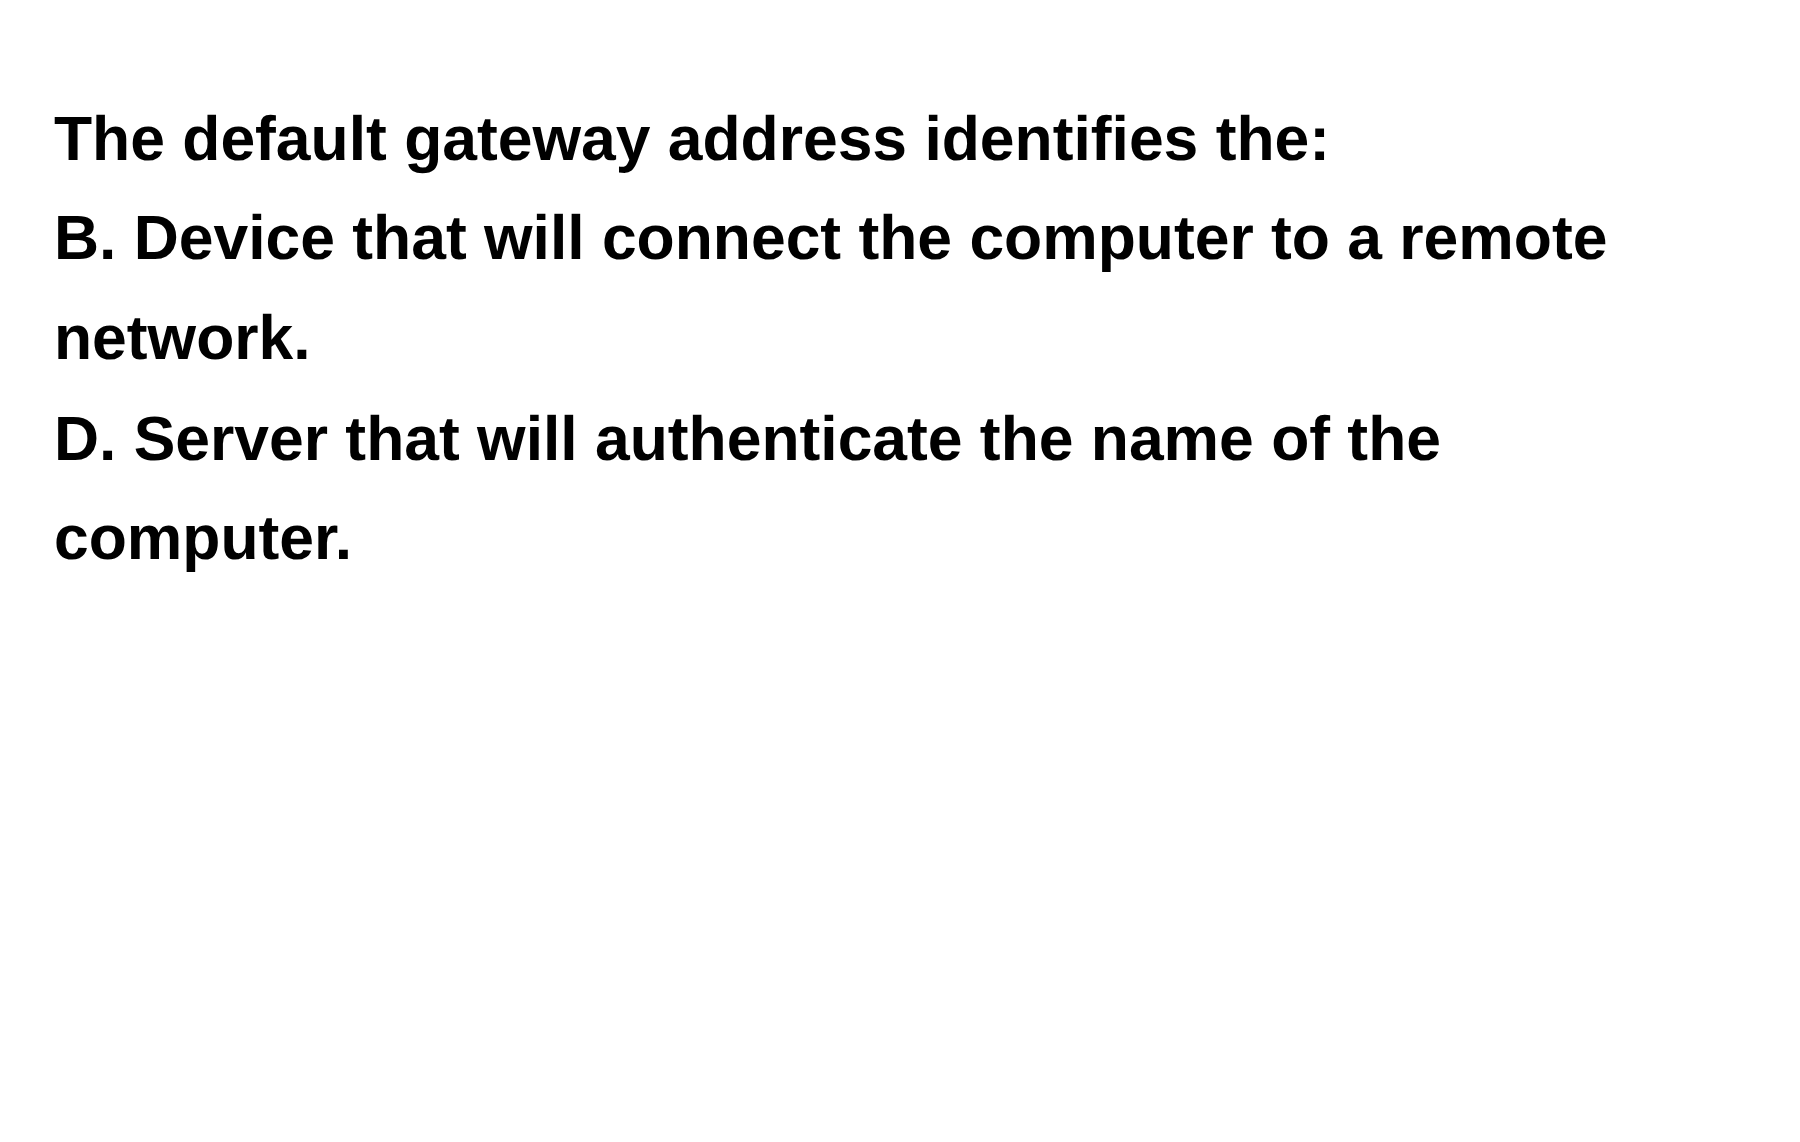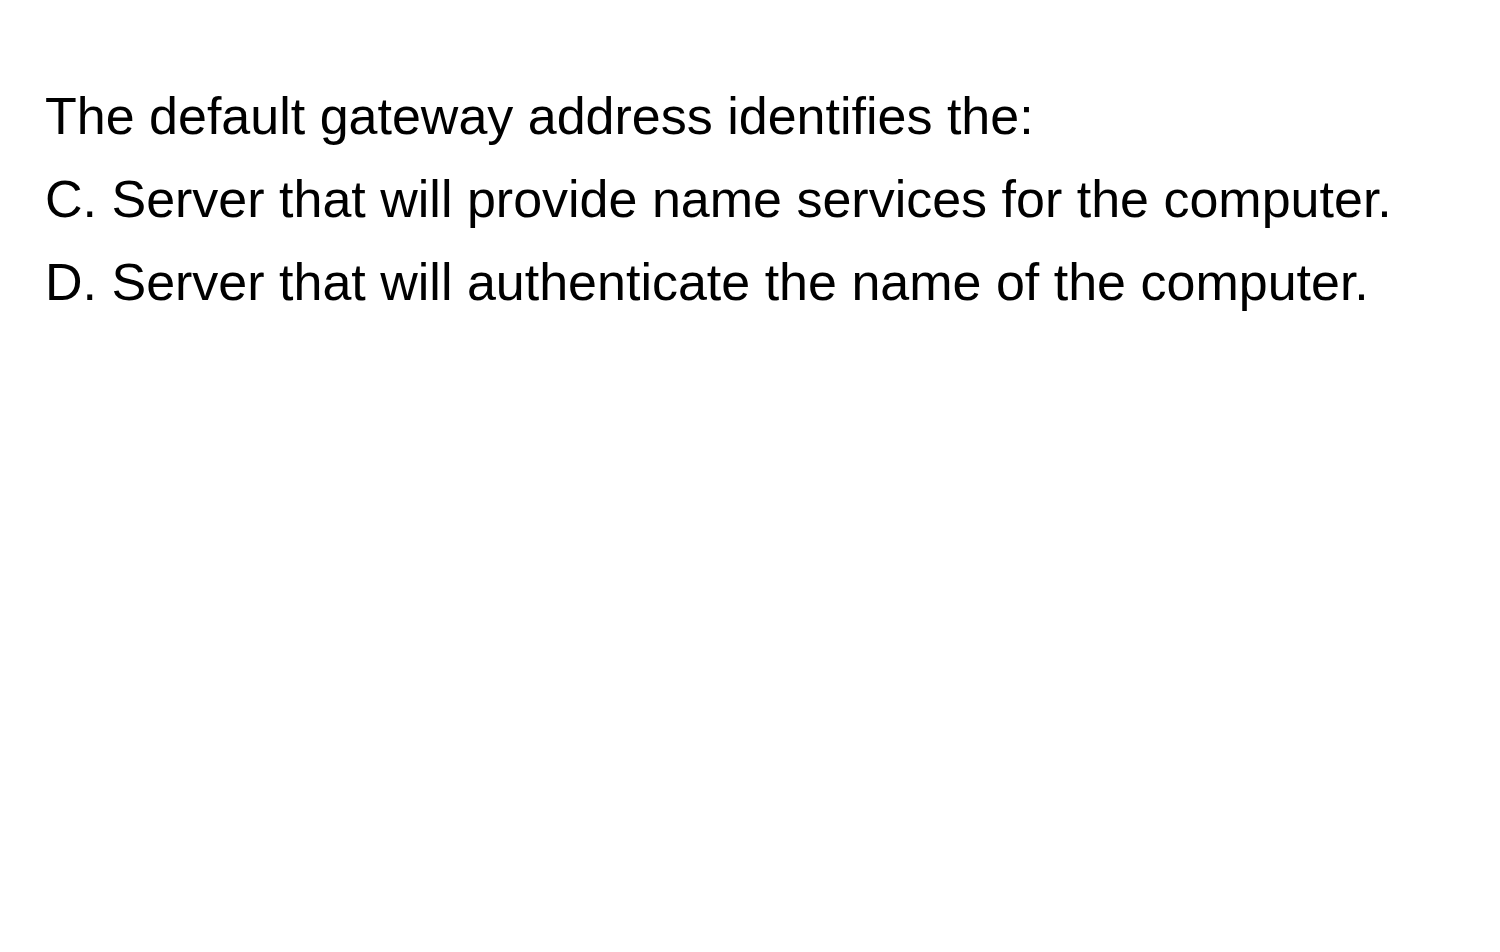--- a/index.html
+++ b/index.html
@@ -11,29 +11,29 @@
       background: #ffffff;
       font-family: -apple-system, BlinkMacSystemFont, "Segoe UI", Helvetica, Arial, sans-serif;
       width: 1500px;
       height: 952px;
       padding: 75px 45px;
     }
     .question-container {
       font-size: 52px;
       line-height: 1.6;
       color: #000000;
-      font-weight: 400;
+      font-weight: 700;
     }
     .question-text {
       display: block;
     }
     .option {
       display: block;
     }
   </style>
 </head>
 <body>
 
 <div class="question-container">
   <span class="question-text">The default gateway address identifies the:</span>
-  <span class="option">C. Server that will provide name services for the computer.</span>
+  <span class="option">B. Device that will connect the computer to a remote network.</span>
   <span class="option">D. Server that will authenticate the name of the computer.</span>
 </div>
 
 </body></html>

